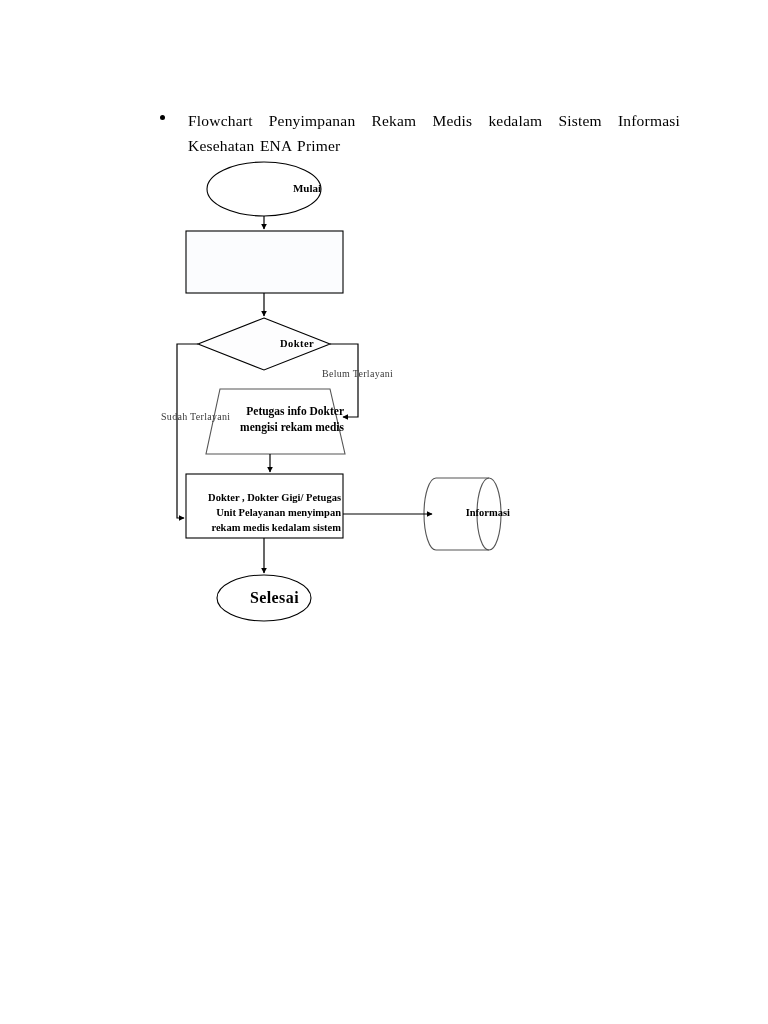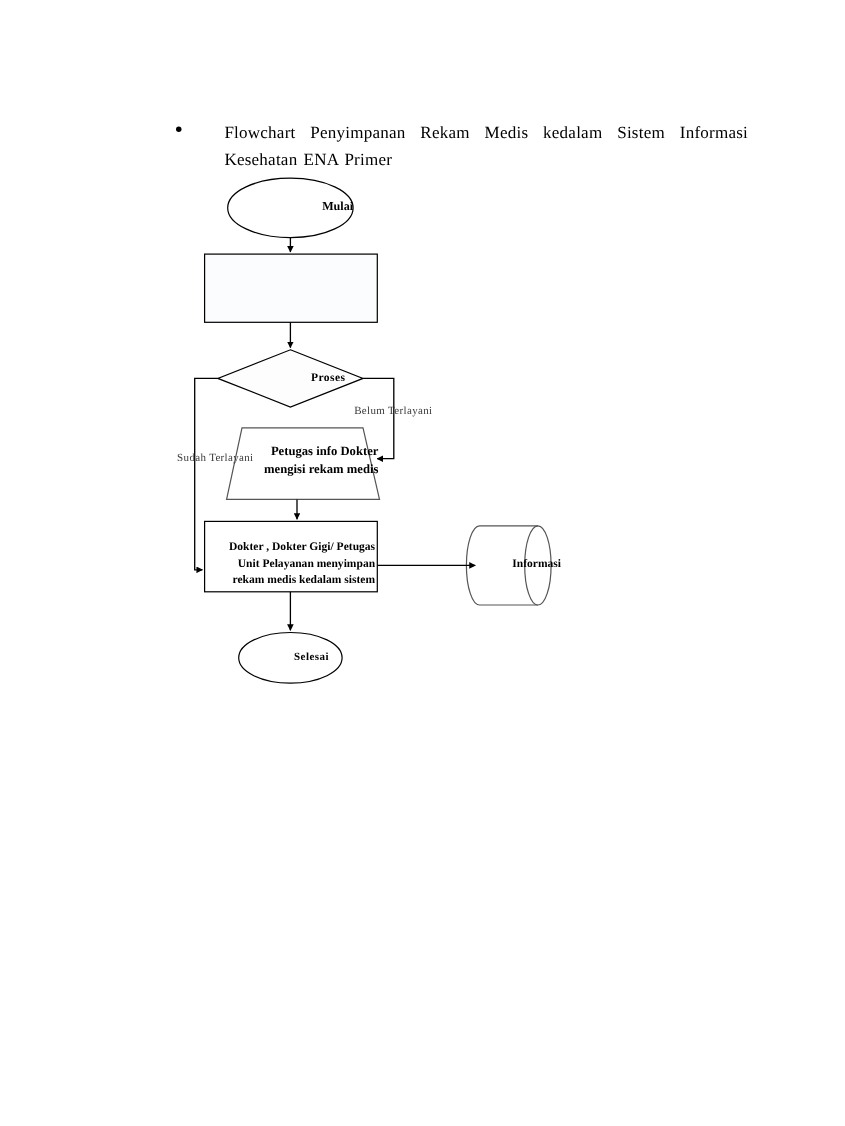--- a/index.html
+++ b/index.html
@@ -26,21 +26,21 @@
   #title-bullet {
     position: absolute;
     left: 0px;
     top: 7px;
     width: 5px;
     height: 5px;
     border-radius: 50%;
     background: #000;
   }
   #title-text {
-    margin-left: 44px;
+    margin-left: 28px;
     font-size: 15.5px;
     line-height: 25px;
     text-align: justify;
     letter-spacing: 0.2px;
     word-spacing: 1.5px;
   }
 
   
   #diagram {
     position: absolute;
@@ -121,30 +121,30 @@
     <line x1="270" y1="454" x2="270" y2="472" stroke="#000" stroke-width="1.2" marker-end="url(#arrow)"></line>
 
     <line x1="343" y1="514" x2="432" y2="514" stroke="#000" stroke-width="1.2" marker-end="url(#arrow)"></line>
 
     <line x1="264" y1="538" x2="264" y2="573" stroke="#000" stroke-width="1.2" marker-end="url(#arrow)"></line>
   </svg>
 
   <div class="node-label lbl-serif" style="left:207px; top:181px; width:114px; font-size:11px; font-weight:bold; line-height:14px;">Mulai</div>
 
 
-  <div class="node-label lbl-serif" style="left:214px; top:337px; width:100px; font-size:10.5px; font-weight:bold; line-height:14px; letter-spacing:0.4px;">Proses</div>
+  <div class="node-label lbl-serif" style="left:214px; top:337px; width:100px; font-size:10.5px; font-weight:bold; line-height:14px; letter-spacing:0.4px;">Dokter</div>
 
   <div class="node-label lbl-serif" style="left:212px; top:403px; width:132px; font-size:11.5px; font-weight:bold; line-height:16px;">Petugas info Dokter
 mengisi rekam medis</div>
 
   <div class="node-label lbl-serif" style="left:188px; top:490px; width:153px; font-size:10.5px; font-weight:bold; line-height:15px;">Dokter , Dokter Gigi/ Petugas
 Unit Pelayanan menyimpan
 rekam medis kedalam sistem</div>
 
   <div class="node-label lbl-serif" style="left:420px; top:506px; width:90px; font-size:10.5px; font-weight:bold; line-height:14px;">Informasi</div>
 
-  <div class="node-label lbl-serif" style="left:219px; top:591px; width:80px; font-size:10px; font-weight:bold; line-height:14px; letter-spacing:0.4px;">Selesai</div>
+  <div class="node-label lbl-serif" style="left:219px; top:591px; width:80px; font-size:16px; font-weight:bold; line-height:14px; letter-spacing:0.4px;">Selesai</div>
 
   <div class="edge-label" style="left:322px; top:368px;">Belum Terlayani</div>
 
   <div class="edge-label" style="left:145px; top:411px;padding-left:16px;">Sudah Terlayani</div>
 
 </div>
 
 </body></html>

